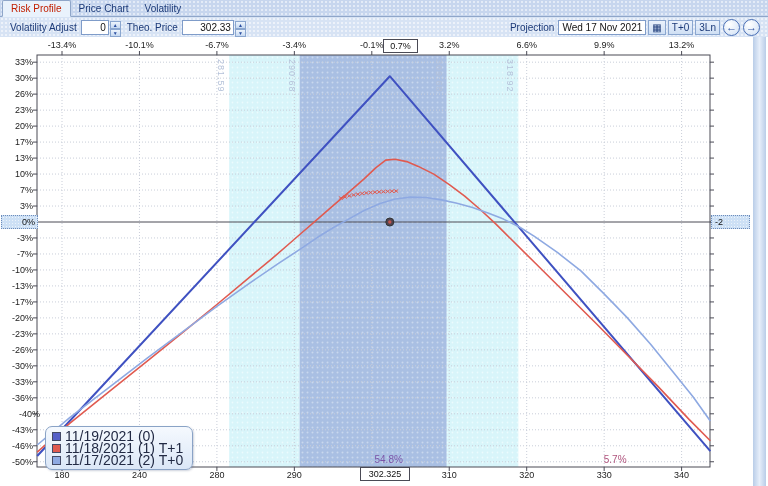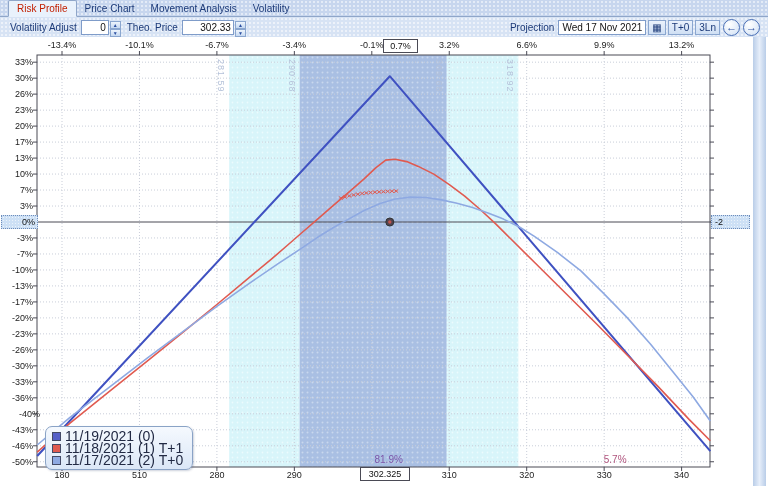--- a/index.html
+++ b/index.html
@@ -1,21 +1,21 @@
 <!DOCTYPE html>
 <html><head>
 <meta charset="utf-8">
 <style>
   html,body{margin:0;padding:0}
   body{width:768px;height:486px;position:relative;overflow:hidden;
        font-family:"Liberation Sans",sans-serif;background:#cfdef2;}
   
   .tabbar{position:absolute;left:0;top:0;width:768px;height:17px;background:#c7d6ee;
           background-image:radial-gradient(rgba(255,255,255,.5) 1px,transparent 1px);background-size:4px 4px;
-          border-bottom:1px solid #8fa6c9;display:flex;align-items:flex-end;padding-left:8px;box-sizing:border-box;z-index:20}
+          border-bottom:1px solid #8fa6c9;display:flex;align-items:flex-end;padding-left:2px;box-sizing:border-box;z-index:20}
   .tab{font-size:10px;color:#1c3a78;padding:2px 8px;white-space:nowrap;cursor:default}
   .tab.active{background:#e9f2fc;border:1px solid #8fa6c9;border-bottom:1px solid #e9f2fc;
               color:#c22000;border-radius:2px 2px 0 0;margin-bottom:-1px}
   
   .toolbar{position:absolute;left:0;top:17px;width:768px;height:20px;background:#d7e3f4;
            background-image:radial-gradient(rgba(255,255,255,.55) 1px,transparent 1px);background-size:4px 4px;
            display:flex;align-items:center;font-size:10px;color:#1c3a78;z-index:20;box-sizing:border-box;padding:0 4px}
   .tlabel{margin:0 4px 0 6px;white-space:nowrap}
   .field{background:#fff;border:1px solid #7f9cc9;height:13px;display:inline-flex;align-items:center}
   .field input{border:none;outline:none;height:11px;font-family:"Liberation Sans",sans-serif;font-size:10px;
@@ -61,21 +61,20 @@
 </style>
 </head>
 <body>
 
 <div class="chartpanel"></div>
 <div class="vscroll"></div>
 
 <div class="tabbar" id="tabbar">
     <span class="tab active">Risk Profile</span>
     <span class="tab">Price Chart</span>
-    <span class="tab">Movement Analysis</span>
     <span class="tab">Volatility</span>
   </div>
 
 <div class="toolbar">
   <span class="tlabel">Volatility Adjust</span>
   <span class="field w26">
       <input value="0" style="">
     </span>
   <span class="spinbtns">
       <i>▲</i>
@@ -277,21 +276,21 @@
     <span class="axl rr" style="left: 0px; top: 328.867px;">-23%</span>
     <span class="axl rr" style="left: 0px; top: 344.883px;">-26%</span>
     <span class="axl rr" style="left: 0px; top: 360.85px;">-30%</span>
     <span class="axl rr" style="left: 0px; top: 376.817px;">-33%</span>
     <span class="axl rr" style="left: 0px; top: 392.833px;">-36%</span>
     <span class="axl rr" style="left: 7px; top: 408.8px;">-40%</span>
     <span class="axl rr" style="left: 0px; top: 424.767px;">-43%</span>
     <span class="axl rr" style="left: 0px; top: 440.783px;">-46%</span>
     <span class="axl rr" style="left: 0px; top: 456.75px;">-50%</span>
     <span class="axl c" style="left: 37px; top: 470px;">180</span>
-    <span class="axl c" style="left: 114.45px; top: 470px;">510</span>
+    <span class="axl c" style="left: 114.45px; top: 470px;">240</span>
     <span class="axl c" style="left: 191.9px; top: 470px;">280</span>
     <span class="axl c" style="left: 269.35px; top: 470px;">290</span>
     <span class="axl c" style="left: 346.8px; top: 470px;">300</span>
     <span class="axl c" style="left: 424.25px; top: 470px;">310</span>
     <span class="axl c" style="left: 501.7px; top: 470px;">320</span>
     <span class="axl c" style="left: 579.15px; top: 470px;">330</span>
     <span class="axl c" style="left: 656.6px; top: 470px;">340</span>
     <span class="axl c" style="left: 37px; top: 40px;">-13.4%</span>
     <span class="axl c" style="left: 114.45px; top: 40px;">-10.1%</span>
     <span class="axl c" style="left: 192px; top: 40px;">-6.7%</span>
@@ -299,21 +298,21 @@
     <span class="axl c" style="left: 346.8px; top: 40px;">-0.1%</span>
     <span class="axl c" style="left: 424.25px; top: 40px;">3.2%</span>
     <span class="axl c" style="left: 501.7px; top: 40px;">6.6%</span>
     <span class="axl c" style="left: 579.15px; top: 40px;">9.9%</span>
     <span class="axl c" style="left: 656.6px; top: 40px;">13.2%</span>
     <span class="vlbl" style="left: 216.215px; top: 59px;">281.59</span>
     <span class="vlbl" style="left: 286.617px; top: 59px;">290.68</span>
     <span class="vlbl" style="left: 433.772px; top: 59px;">309.68</span>
     <span class="vlbl" style="left: 505.335px; top: 59px;">318.92</span>
     <span class="prob" style="left: 131.322px; top: 454px; color: rgb(194, 85, 126);">6.5%</span>
-    <span class="prob" style="left: 374.515px; top: 454px; color: rgb(123, 85, 168);">81.9%</span>
+    <span class="prob" style="left: 374.515px; top: 454px; color: rgb(123, 85, 168);">54.8%</span>
     <span class="prob" style="left: 603.768px; top: 454px; color: rgb(176, 85, 126);">5.7%</span>
   </div>
 
 <div class="readout topb">0.7%</div>
 <div class="readout botb">302.325</div>
 <div class="readout side leftb">0%</div>
 <div class="readout side rightb">-2</div>
 
 <div class="legend" id="legend">
     <div class="legrow">

